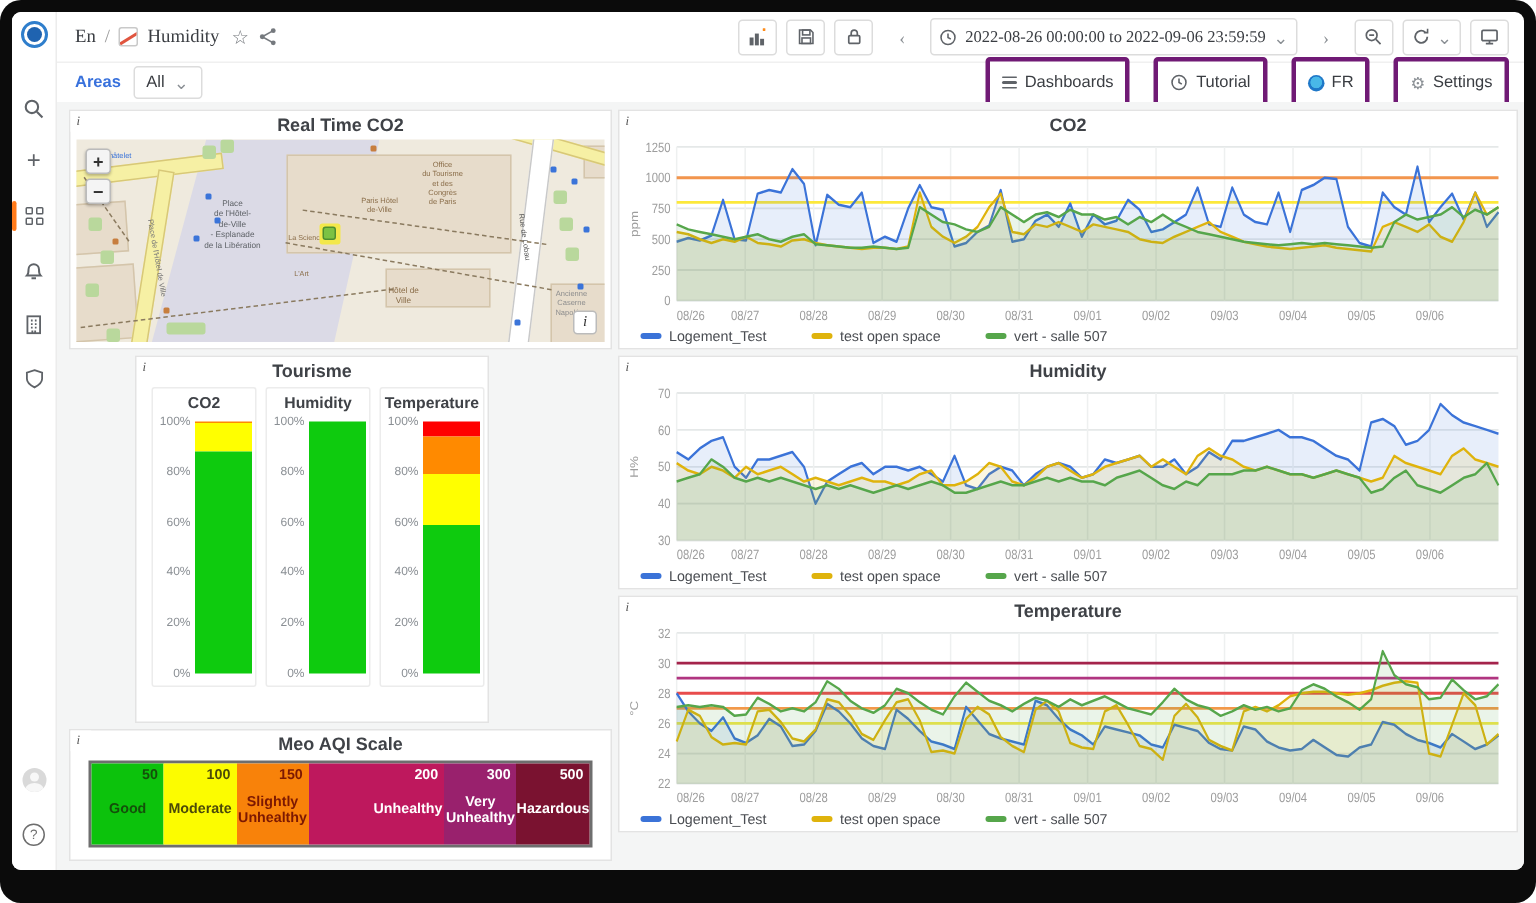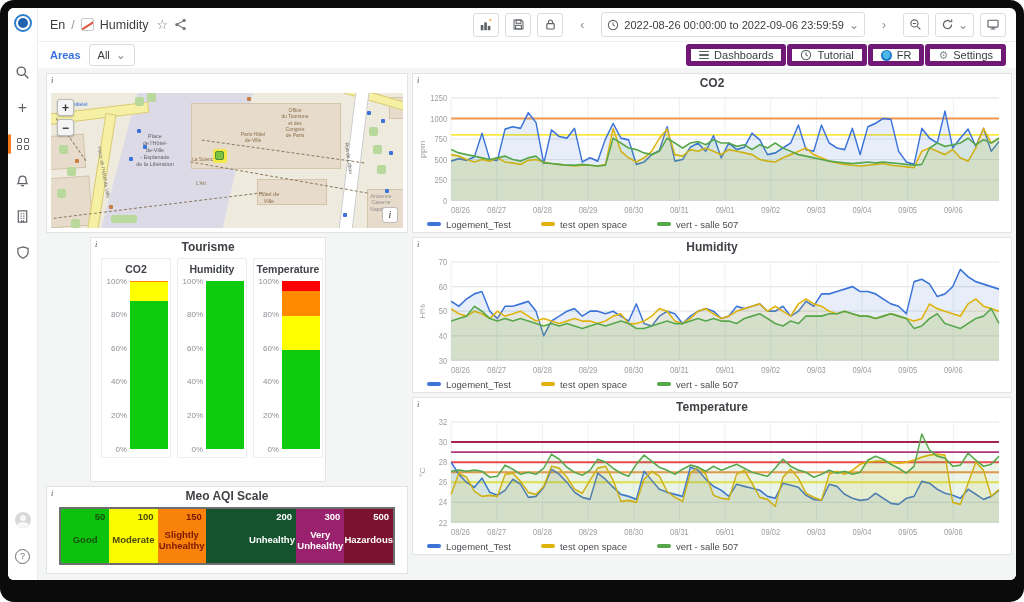--- a/index.html
+++ b/index.html
@@ -16,37 +16,37 @@
   .side-spacer { flex: 1; }
   .grid-ico { display:grid; grid-template-columns: 5px 5px; grid-template-rows: 5px 5px; gap: 2px; }
   .grid-ico span { border: 1.4px solid #5f6368; border-radius: 1px; }
   .avatar-circle { width: 16px; height: 16px; border-radius: 50%; background: #d9d9d9; overflow: hidden; position: relative; }
   .avatar-circle::before { content:""; position:absolute; top:3px; left:5px; width:6px; height:6px; border-radius:50%; background:#f7f7f7; }
   .avatar-circle::after { content:""; position:absolute; top:10px; left:2px; width:12px; height:8px; border-radius:50%; background:#f7f7f7; }
   .help-circle { width: 15px; height: 15px; border-radius: 50%; border: 1.3px solid #6e6e6e; color:#6e6e6e; font-size: 9px; display:flex; align-items:center; justify-content:center; }
 
   
   .main { flex: 1; display: flex; flex-direction: column; min-width: 0; }
-  .topbar { height: 34px; display: flex; align-items: center; padding: 0 10px 0 12px; border-bottom: 1px solid #f0f0f0; }
+  .topbar { height: 34px; display: flex; align-items: center; padding: 0 10px 0 12px; border-bottom: 1px solid #f0f0f0; font-family: Liberation Serif, serif; }
   .crumb { display: flex; align-items: center; gap: 6px; font-size: 12.5px; color: #3a3d42; }
   .crumb .sep { color: #9a9a9a; }
   .panel-glyph { width: 13px; height: 13px; border: 1.3px solid #c9c9c9; border-radius: 2px; position: relative; overflow: hidden; }
   .panel-glyph::after { content:""; position:absolute; left:-2px; top:5px; width:18px; height:1.6px; background:#e0553f; transform: rotate(-32deg); }
   .crumb-star { color: #75797e; font-size: 13px; margin-left: 2px; cursor: pointer; }
   .tb-spacer { flex: 1; }
   .icon-btn { min-width: 26px; height: 24px; border: 1px solid #dcdcdc; border-radius: 3px; background:#fff; display:flex; align-items:center; justify-content:center; margin-left: 6px; cursor:pointer; color:#5f6368; font-size: 11px; padding: 0 5px; }
   .icon-btn.noborder { border: none; }
   .time-btn { display:flex; align-items:center; gap: 5px; font-size: 11px; color:#3a3d42; white-space: nowrap; }
   .chev { color:#8a8f94; font-size: 12px; line-height: 1; }
 
   .subbar { height: 26px; display: flex; align-items: center; padding: 0 10px 0 12px; background: #fff; }
   .areas-label { color: #3871dc; font-size: 11px; font-weight: 600; margin-right: 8px; cursor: pointer; }
   .all-dd { height: 22px; border: 1px solid #dcdcdc; border-radius: 3px; background:#fff; display:flex; align-items:center; gap:6px; font-size: 11px; color:#3a3d42; padding: 0 8px; cursor:pointer; }
   .sub-spacer { flex: 1; }
-  .sub-btn { height: 22px; border: 5px solid #701a75; border-radius: 3px; background:#fff; display:flex; align-items:center; gap:5px; font-size: 11px; color:#3a3d42; padding: 0 8px; margin-left: 1px; cursor:pointer; }
+  .sub-btn { height: 34px; border: 3px solid #701a75; border-radius: 3px; background:#fff; display:flex; align-items:center; gap:5px; font-size: 11px; color:#3a3d42; padding: 0 8px; margin-left: 16px; cursor:pointer; }
   .fr-dot { width: 11px; height: 11px; border-radius: 50%; background: radial-gradient(circle at 50% 45%, #49b8e8 0 45%, #1f78c8 50% 100%); }
   .gear-glyph { font-size: 11px; color: #8a8f94; }
   .hamb { display:flex; flex-direction:column; gap:2px; }
   .hamb span { width: 10px; height: 1.6px; background:#5f6368; border-radius:1px; }
 
   
   .content { flex: 1; background: #f4f5f5; padding: 5px 4px 6px 8px; display: flex; gap: 4px; overflow: hidden; }
   .col-left { width: 362px; display: flex; flex-direction: column; gap: 4px; }
   .col-right { flex: 1; display: flex; flex-direction: column; gap: 4px; min-width: 0; }
   .panel { background: #fff; border: 1px solid #e3e3e3; position: relative; }
@@ -271,20 +271,21 @@
       </div>
     </div>
 
     <div class="content">
 
       <div class="col-left">
 
         <div class="panel p-map">
           <div class="info-corner"></div>
           <div class="info-i">i</div>
+          <div class="panel-title">Real Time CO2</div>
           <div class="map">
             <div class="m-plaza"></div>
             <div class="m-bldg" style="left:-4px;top:42px;width:38px;height:34px;transform:rotate(-4deg);"></div>
             <div class="m-bldg" style="left:-4px;top:84px;width:44px;height:50px;transform:rotate(-4deg);"></div>
             <div class="m-bldg" style="left:140px;top:10px;width:150px;height:66px;"></div>
             <div class="m-bldg" style="left:206px;top:86px;width:70px;height:26px;"></div>
             <div class="m-bldg" style="left:316px;top:96px;width:40px;height:40px;"></div>
             <div class="m-bldg" style="left:338px;top:4px;width:20px;height:22px;"></div>
             <div class="m-road-y" style="left:-6px;top:15px;width:104px;height:11px;transform:rotate(-7deg);"></div>
             <div class="m-road-y" style="left:45px;top:20px;width:11px;height:122px;transform:rotate(9deg);"></div>
@@ -419,21 +420,21 @@
                 </div>
                 <div class="aqi-cell" style="background: rgb(252, 252, 0); color: rgb(76, 74, 8);">
                   <div class="aqi-val">100</div>
                   <div class="aqi-name">Moderate</div>
                 </div>
                 <div class="aqi-cell" style="background: rgb(248, 130, 10); color: rgb(124, 24, 2);">
                   <div class="aqi-val">150</div>
                   <div class="aqi-name">Slightly
 Unhealthy</div>
                 </div>
-                <div class="aqi-cell" style="background: #14532d; color: rgb(255, 255, 255); padding-left: 42px;">
+                <div class="aqi-cell" style="background: #be185d; color: rgb(255, 255, 255); padding-left: 42px;">
                   <div class="aqi-val">200</div>
                   <div class="aqi-name">Unhealthy</div>
                 </div>
                 <div class="aqi-cell" style="background: rgb(153, 33, 109); color: rgb(255, 255, 255);">
                   <div class="aqi-val">300</div>
                   <div class="aqi-name">Very Unhealthy</div>
                 </div>
                 <div class="aqi-cell" style="background: rgb(122, 18, 48); color: rgb(255, 255, 255);">
                   <div class="aqi-val">500</div>
                   <div class="aqi-name">Hazardous</div>

